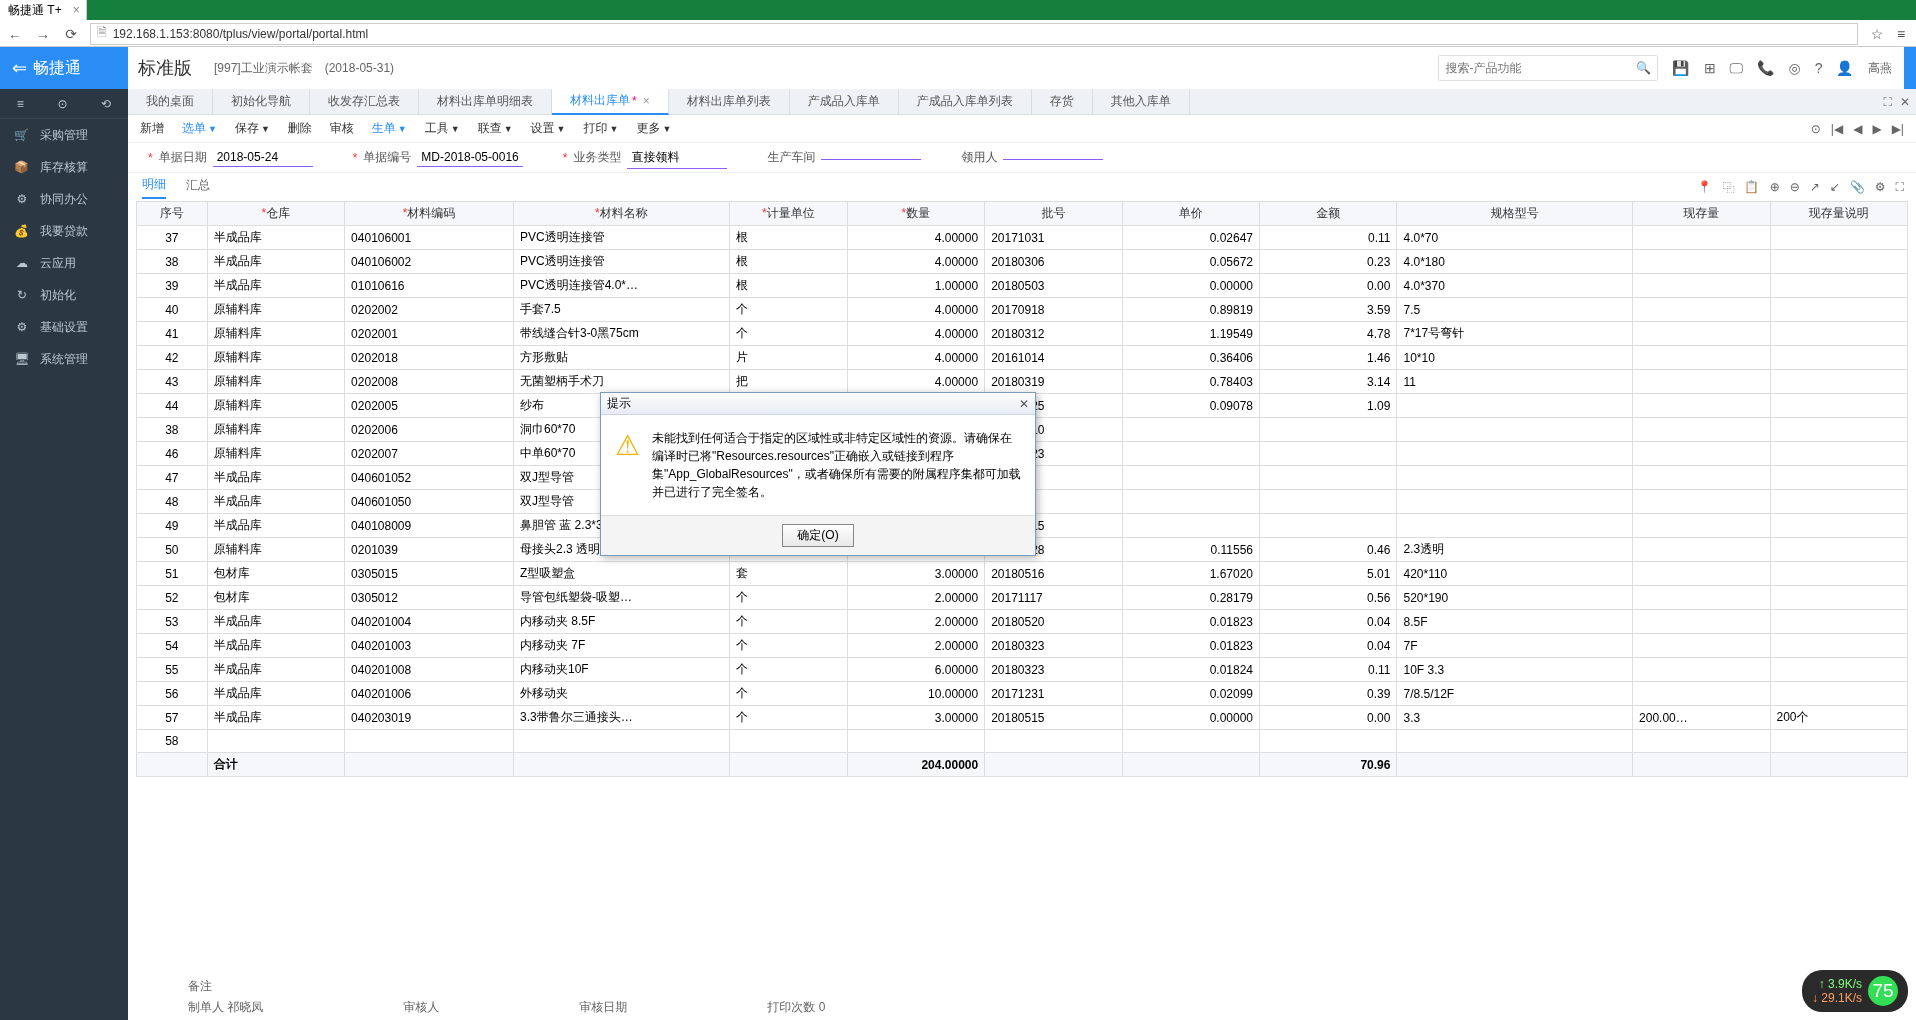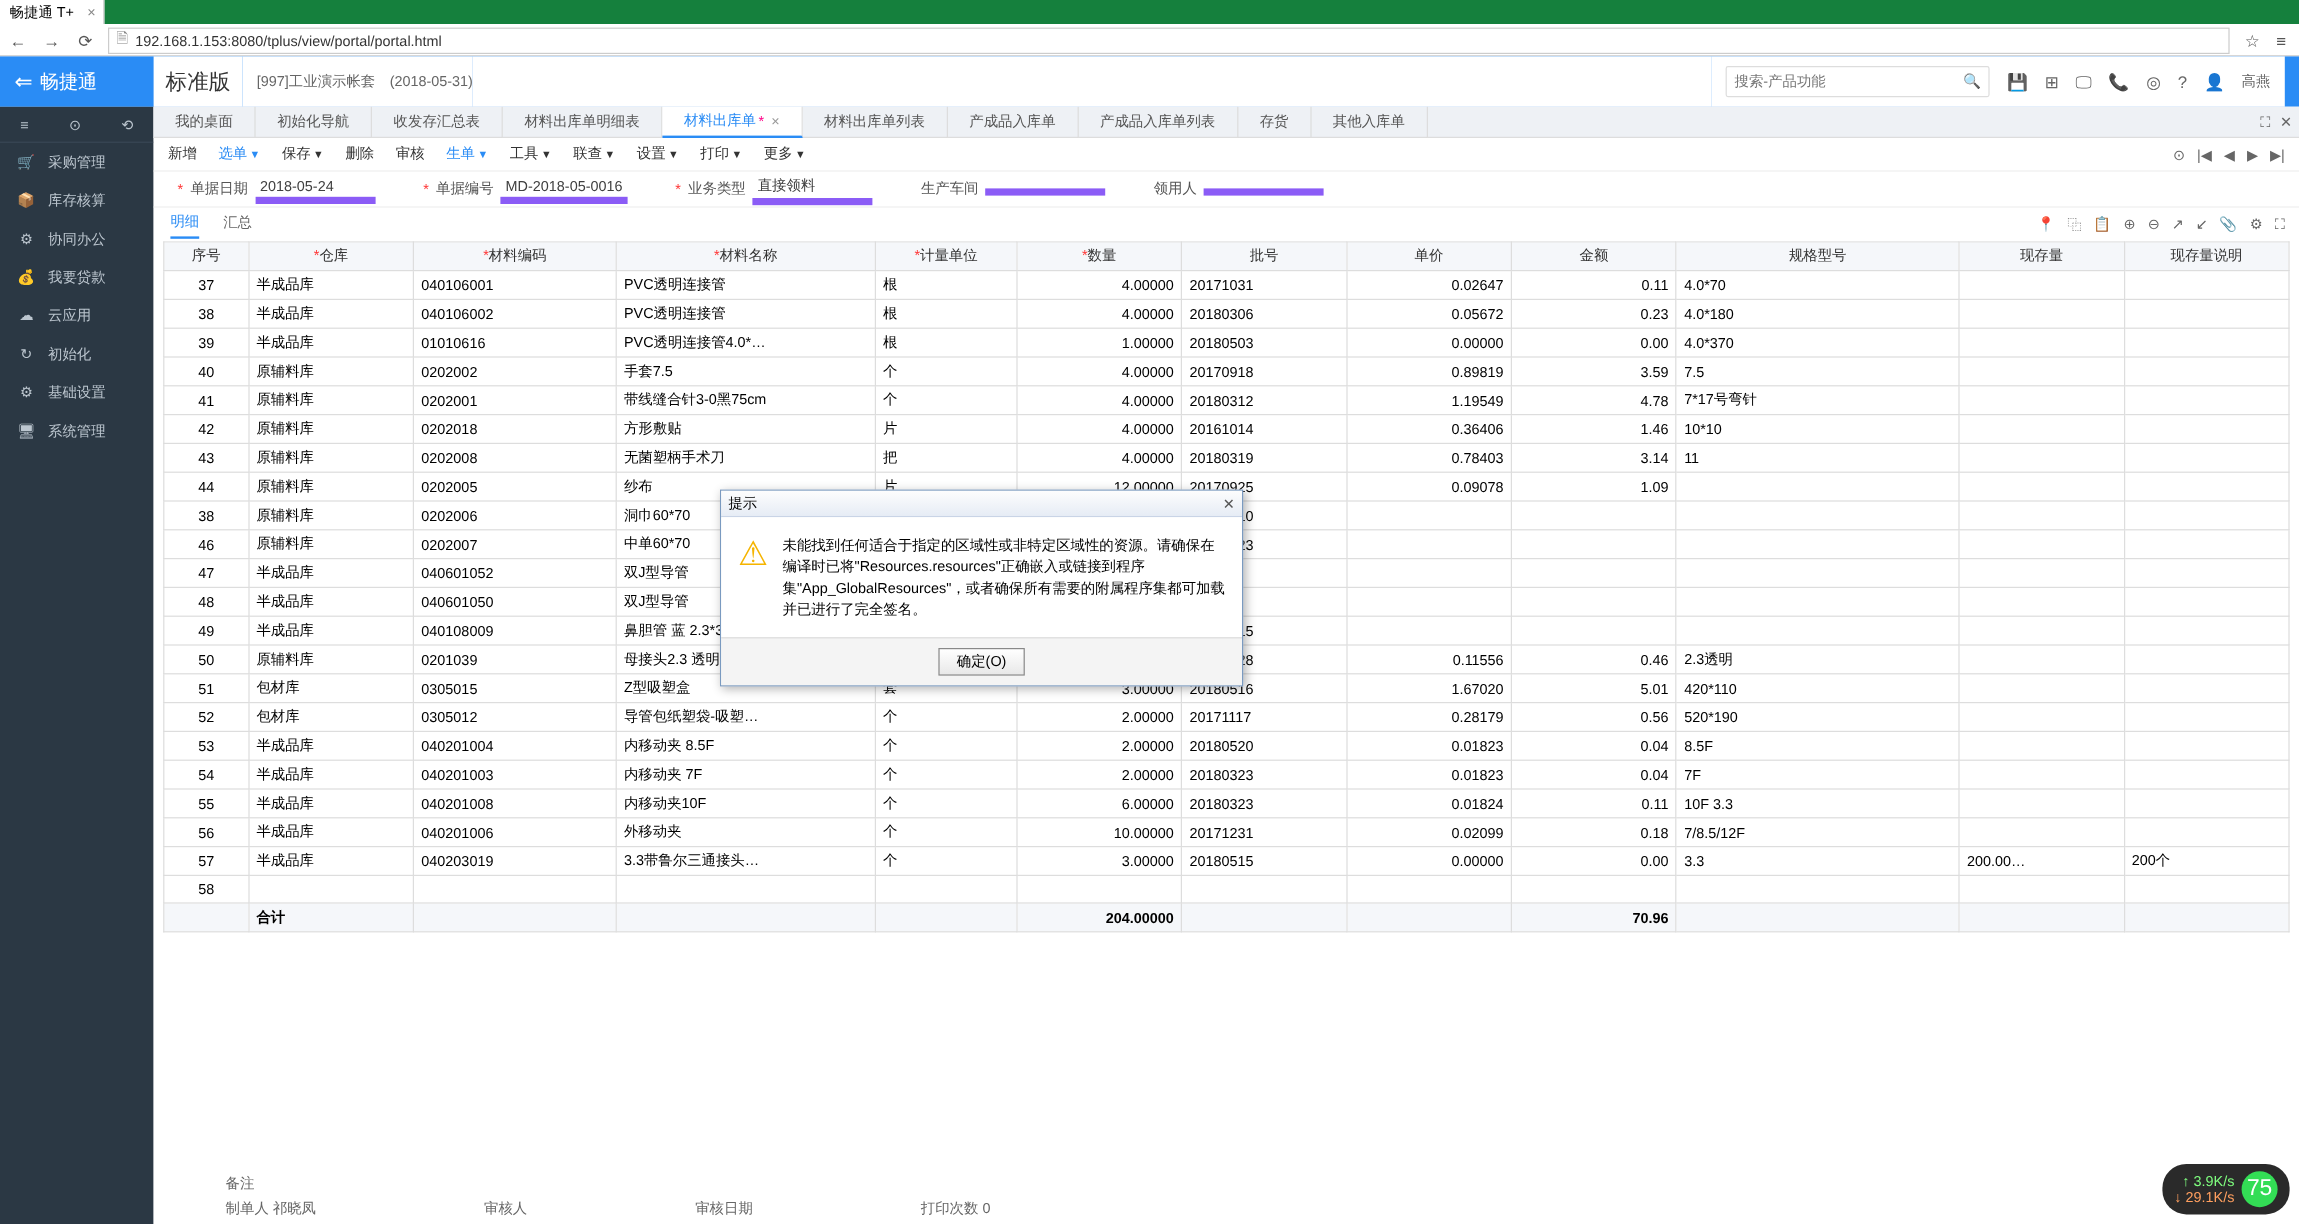--- a/index.html
+++ b/index.html
@@ -34,36 +34,36 @@
 .tab .star{color:#f08;margin-left:2px}
 .tabs-right{position:absolute;right:6px;display:flex;gap:8px;color:#666}
 .toolbar{height:28px;display:flex;align-items:center;gap:18px;padding:0 12px;border-bottom:1px solid #eee;color:#333;position:relative}
 .tb-item{cursor:pointer;color:#333;display:flex;align-items:center;gap:2px}
 .tb-item.accent{color:#2a8cf5}
 .tb-right{position:absolute;right:12px;display:flex;gap:10px;color:#666}
 .form-row{height:30px;display:flex;align-items:center;gap:40px;padding:0 20px;border-bottom:1px solid #eee}
 .form-field{display:flex;align-items:center;gap:6px}
 .form-field .req{color:#f33}
 .form-field .lbl{color:#555}
-.form-field .val{color:#404040;border-bottom:6px solid #8b5cf6;min-width:100px;padding:2px 4px}
+.form-field .val{color:#000000;border-bottom:1px solid #8b5cf6;min-width:100px;padding:2px 4px}
 .subtabs{height:28px;display:flex;align-items:center;padding:0 14px;gap:20px;position:relative}
 .subtab{color:#666;cursor:pointer;padding-bottom:4px}
 .subtab.active{color:#2a8cf5;border-bottom:2px solid #2a8cf5}
 .subtabs-right{position:absolute;right:12px;display:flex;gap:10px;color:#666}
 .grid-wrap{overflow:auto;flex:1;padding:0 8px}
 table{border-collapse:collapse;width:100%;table-layout:fixed}
 th,td{border:1px solid #ddd;padding:3px 6px;height:23px;text-align:left;white-space:nowrap;overflow:hidden;text-overflow:ellipsis}
 th{background:#f5f7fa;color:#333;font-weight:normal;text-align:center}
 th .req{color:#f33}
 td.num{text-align:right}
 td.ctr{text-align:center}
 tr.total td{background:#f5f7fa;font-weight:bold}
 .footer{padding:4px 60px;display:flex;flex-direction:column;gap:4px}
 .footer-row{display:flex;gap:140px;color:#666}
-.dialog{position:absolute;left:600px;top:408px;width:436px;background:#f4f4f4;border:1px solid #7a9ac0;box-shadow:2px 2px 8px rgba(0,0,0,.3);z-index:100}
+.dialog{position:absolute;left:600px;top:392px;width:436px;background:#f4f4f4;border:1px solid #7a9ac0;box-shadow:2px 2px 8px rgba(0,0,0,.3);z-index:100}
 .dialog-title{background:linear-gradient(#fdfdfd,#e6ecf5);height:22px;padding:0 6px;display:flex;align-items:center;border-bottom:1px solid #c9d4e6}
 .dialog-title .x{margin-left:auto;cursor:pointer;color:#555}
 .dialog-body{padding:14px;display:flex;gap:12px;background:#fff}
 .dialog-body .warn{font-size:28px;color:#f5b400}
 .dialog-btns{padding:8px;text-align:center;background:#f4f4f4;border-top:1px solid #ddd}
 .dialog-btns button{padding:2px 14px;border:1px solid #888;background:linear-gradient(#fff,#e8e8e8);cursor:pointer}
 .net-badge{position:absolute;right:8px;bottom:8px;background:#2a2a2a;color:#7fff7f;border-radius:20px;padding:6px 10px;font-size:10px;display:flex;align-items:center;gap:6px}
 .net-badge .circ{width:30px;height:30px;border-radius:50%;background:#3d5;color:#fff;display:flex;align-items:center;justify-content:center;font-size:19px}
 </style>
 </head>
@@ -566,21 +566,21 @@
             </tr>
             <tr>
               <td class="ctr">56</td>
               <td>半成品库</td>
               <td>040201006</td>
               <td>外移动夹</td>
               <td>个</td>
               <td class="num">10.00000</td>
               <td>20171231</td>
               <td class="num">0.02099</td>
-              <td class="num">0.18</td>
+              <td class="num">0.39</td>
               <td>7/8.5/12F</td>
               <td></td>
               <td></td>
             </tr>
             <tr>
               <td class="ctr">57</td>
               <td>半成品库</td>
               <td>040203019</td>
               <td>3.3带鲁尔三通接头…</td>
               <td>个</td>

